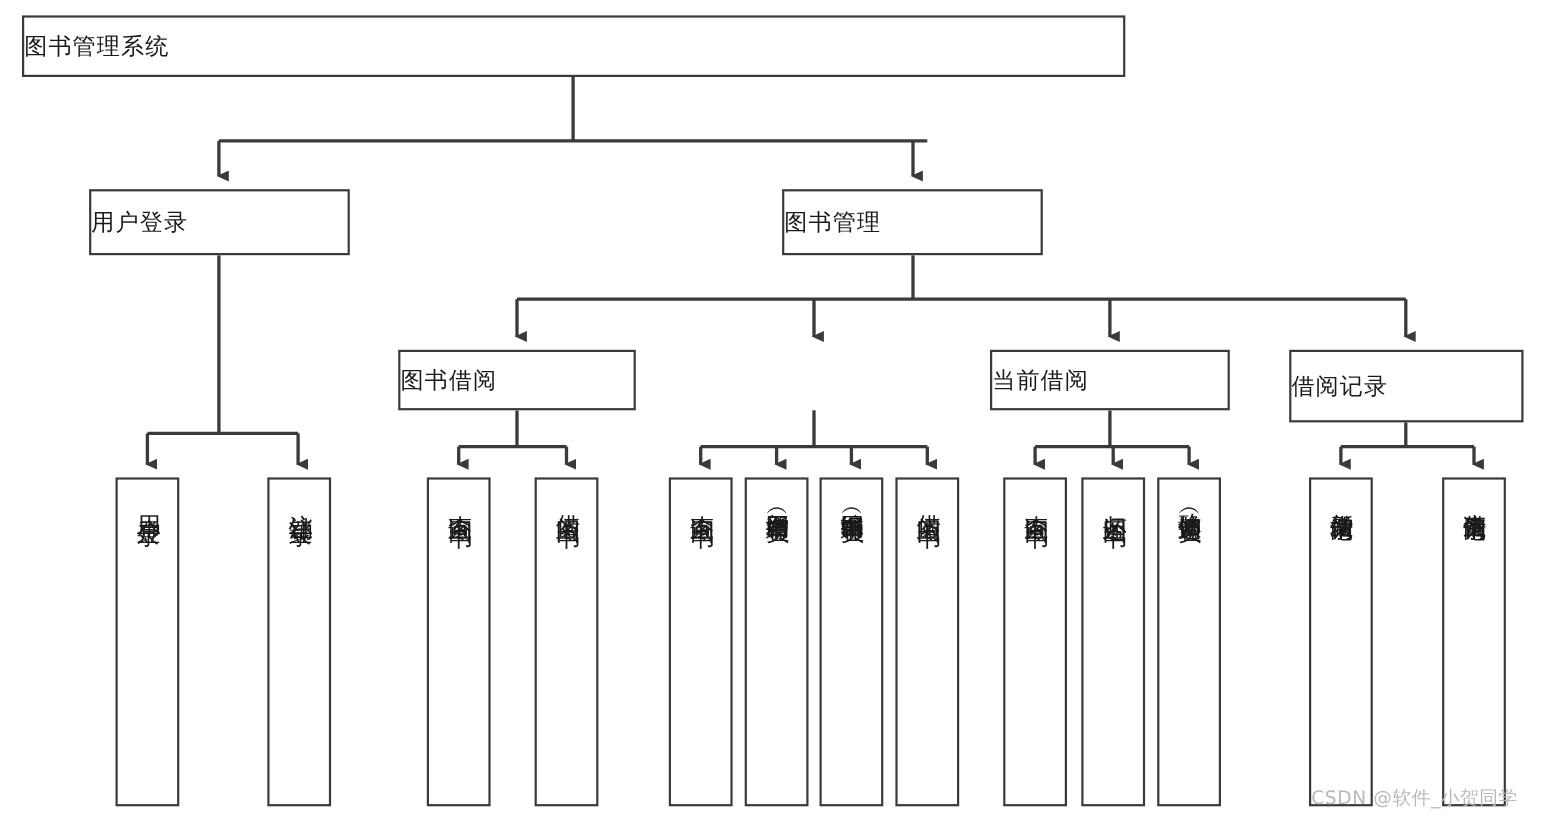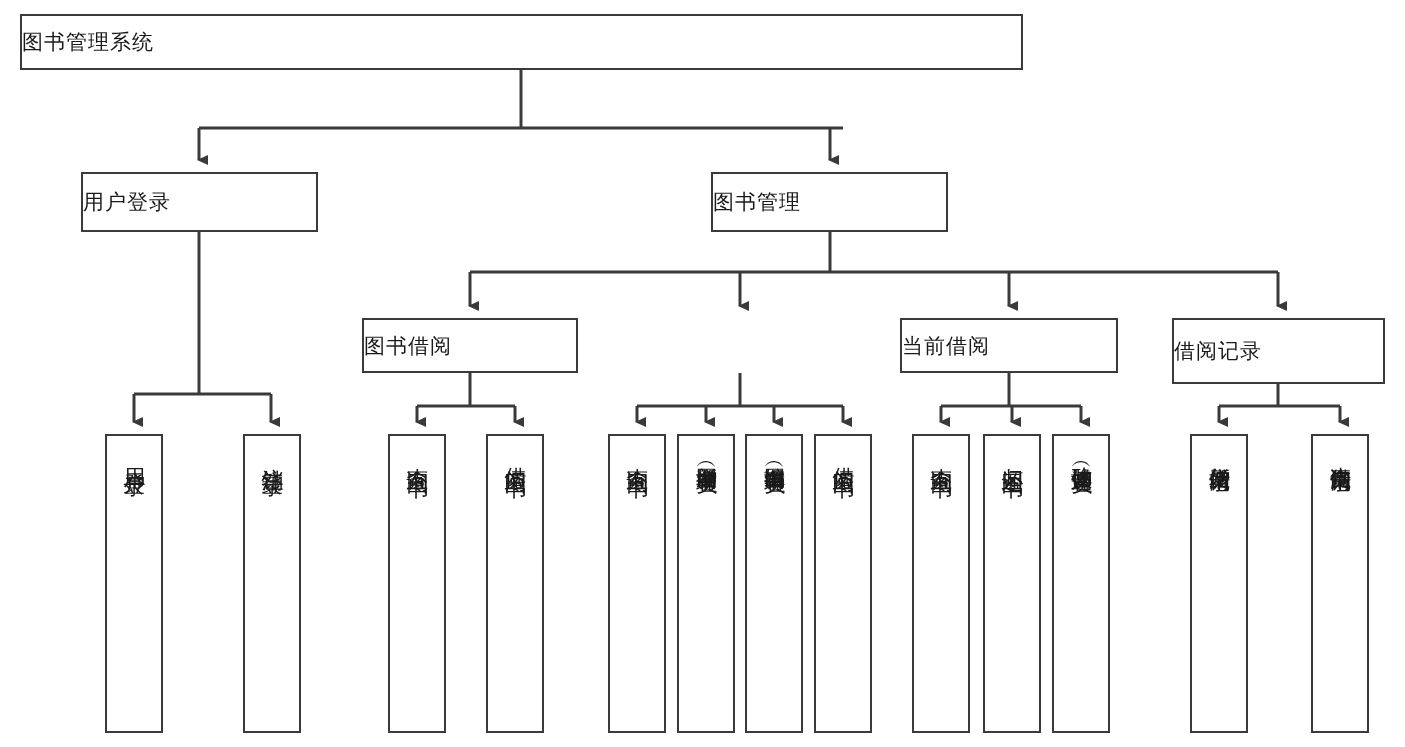--- a/index.html
+++ b/index.html
@@ -175,14 +175,15 @@
   <div class="node vert tight" style="left:1052px; top:434px; width:58px; height:299px;">
     <span class="vtext">确认归还（管理员）</span>
   </div>
   <div class="node vert tight" style="left:1190px; top:434px; width:58px; height:299px;">
     <span class="vtext">新增借阅记录</span>
   </div>
   <div class="node vert tight" style="left:1311px; top:434px; width:58px; height:299px;">
     <span class="vtext">查询借阅记录</span>
   </div>
 
+  <div class="watermark" style="left:1192px; top:714px;">CSDN @软件_小贺同学</div>
 
 </div>
 
 </body></html>

